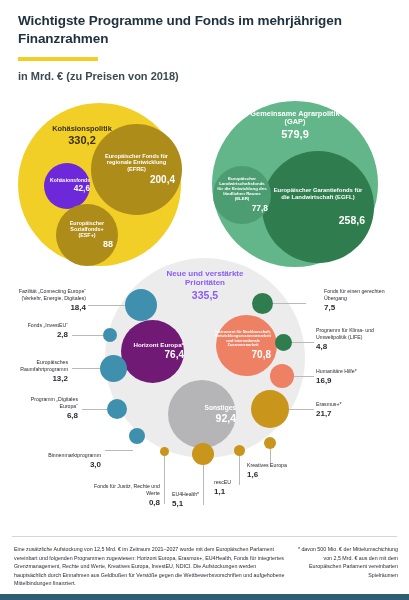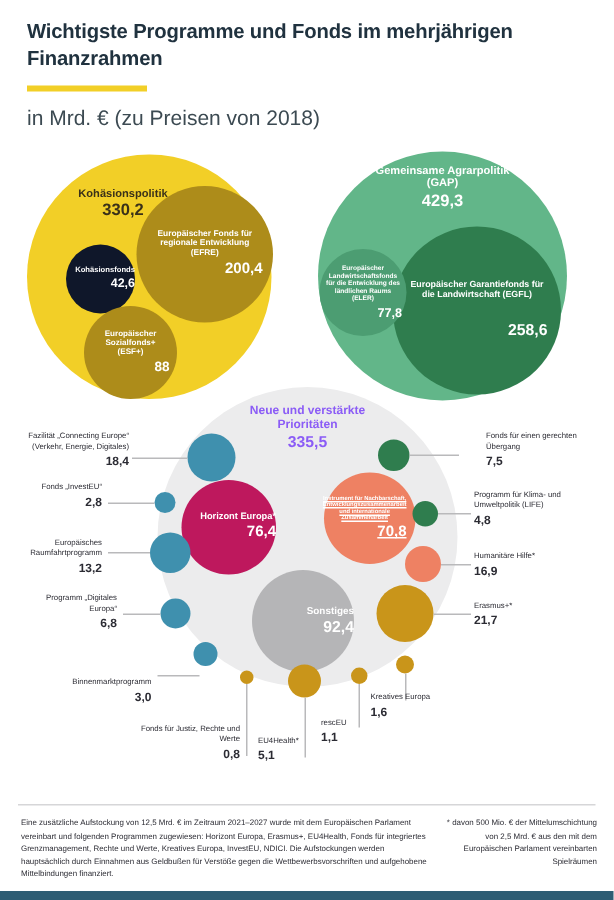--- a/index.html
+++ b/index.html
@@ -13,21 +13,21 @@
   }
   .frame{position:absolute;inset:0;background:#fff;}
 
   
   .header{position:absolute;left:18px;top:12px;width:330px;}
   .title{
     font-size:13.5px;font-weight:bold;line-height:1.32;
     color:#20323f;letter-spacing:-0.1px;
   }
   .rule{width:80px;height:4px;background:#f2cf27;margin:9px 0 9px 0;}
-  .subtitle{font-size:14px;color:#3c4a52;}
+  .subtitle{font-size:11px;color:#3c4a52;font-weight:bold;}
 
   
   .canvas{position:absolute;left:0;top:0;width:409px;height:600px;}
 
   .bubble{
     position:absolute;border-radius:50%;
     display:flex;flex-direction:column;align-items:flex-end;justify-content:center;
     text-align:center;color:#ffffff;box-sizing:border-box;
   }
   .bub-title{line-height:1.12;font-weight:bold;}
@@ -73,59 +73,59 @@
     <div style="position:absolute;left:36px;top:125px;width:92px;text-align:center;color:#3a3119;">
       <div class="bub-title" style="font-size:7.4px;">Kohäsionspolitik</div>
       <div class="bub-val" style="font-size:11px;margin-top:1px;">330,2</div>
     </div>
 
     <div class="bubble" style="left:91px;top:124px;width:91px;height:91px;background:#ad8c1a;padding:0 7px;">
       <div class="bub-title" style="font-size:5.6px;">Europäischer Fonds für regionale Entwicklung (EFRE)</div>
       <div class="bub-val" style="font-size:10px;margin-top:2px;">200,4</div>
     </div>
 
-    <div class="bubble" style="left:44px;top:163px;width:46px;height:46px;background:#0f172a;">
+    <div class="bubble" style="left:44px;top:163px;width:46px;height:46px;background:#6d28d9;">
       <div class="bub-title" style="font-size:5.1px;">Kohäsionsfonds</div>
       <div class="bub-val" style="font-size:8.3px;margin-top:1px;">42,6</div>
     </div>
 
     <div class="bubble" style="left:56px;top:204px;width:62px;height:62px;background:#ad8c1a;padding:0 5px;">
       <div class="bub-title" style="font-size:5.4px;">Europäischer Sozialfonds+ (ESF+)</div>
       <div class="bub-val" style="font-size:9px;margin-top:1px;">88</div>
     </div>
 
     <div class="bubble" style="left:212px;top:101px;width:166px;height:166px;background:#62b689;">
     </div>
     <div style="position:absolute;left:240px;top:110px;width:110px;text-align:center;color:#ffffff;">
       <div class="bub-title" style="font-size:7.4px;">Gemeinsame Agrarpolitik (GAP)</div>
-      <div class="bub-val" style="font-size:11px;margin-top:1px;">429,3</div>
+      <div class="bub-val" style="font-size:11px;margin-top:1px;">579,9</div>
     </div>
 
     <div class="bubble" style="left:262px;top:151px;width:112px;height:112px;background:#2f7d4e;padding:0 9px;gap:12px;">
       <div class="bub-title" style="font-size:5.9px;">Europäischer Garantiefonds für die Landwirtschaft (EGFL)</div>
       <div class="bub-val" style="font-size:10.5px;margin-top:2px;">258,6</div>
     </div>
 
     <div class="bubble" style="left:213px;top:166px;width:58px;height:58px;background:#4c9d72;padding:0 3px;">
       <div class="bub-title" style="font-size:4.4px;">Europäischer Landwirtschaftsfonds für die Entwicklung des ländlichen Raums (ELER)</div>
       <div class="bub-val" style="font-size:8.4px;margin-top:1px;">77,8</div>
     </div>
 
     <div class="host" style="left:105px;top:258px;width:200px;height:200px;"></div>
     <div style="position:absolute;left:163px;top:270px;width:84px;text-align:center;color:#8b5cf6;">
       <div class="bub-title" style="font-size:8px;">Neue und verstärkte Prioritäten</div>
       <div class="bub-val" style="font-size:10.5px;margin-top:1px;">335,5</div>
     </div>
 
-    <div class="bubble" style="left:121px;top:320px;width:63px;height:63px;background:#be185d;">
+    <div class="bubble" style="left:121px;top:320px;width:63px;height:63px;background:#701a75;">
       <div class="bub-title" style="font-size:6.2px;">Horizont Europa*</div>
       <div class="bub-val" style="font-size:10px;margin-top:1px;">76,4</div>
     </div>
 
-    <div class="bubble" style="left:216px;top:315px;width:61px;height:61px;background:#ee8163;padding:0 6px;text-decoration:underline;">
+    <div class="bubble" style="left:216px;top:315px;width:61px;height:61px;background:#ee8163;padding:0 6px;">
       <div class="bub-title" style="font-size:3.9px;">Instrument für Nachbarschaft, Entwicklungszusammenarbeit und internationale Zusammenarbeit</div>
       <div class="bub-val" style="font-size:10px;margin-top:2px;">70,8</div>
     </div>
 
     <div class="bubble" style="left:168px;top:380px;width:68px;height:68px;background:#b5b5b7;">
       <div class="bub-title" style="font-size:6.6px;">Sonstiges</div>
       <div class="bub-val" style="font-size:10.5px;margin-top:1px;">92,4</div>
     </div>
 
     <div class="bubble" style="left:125px;top:289px;width:32px;height:32px;background:#3f90ae;"></div>

